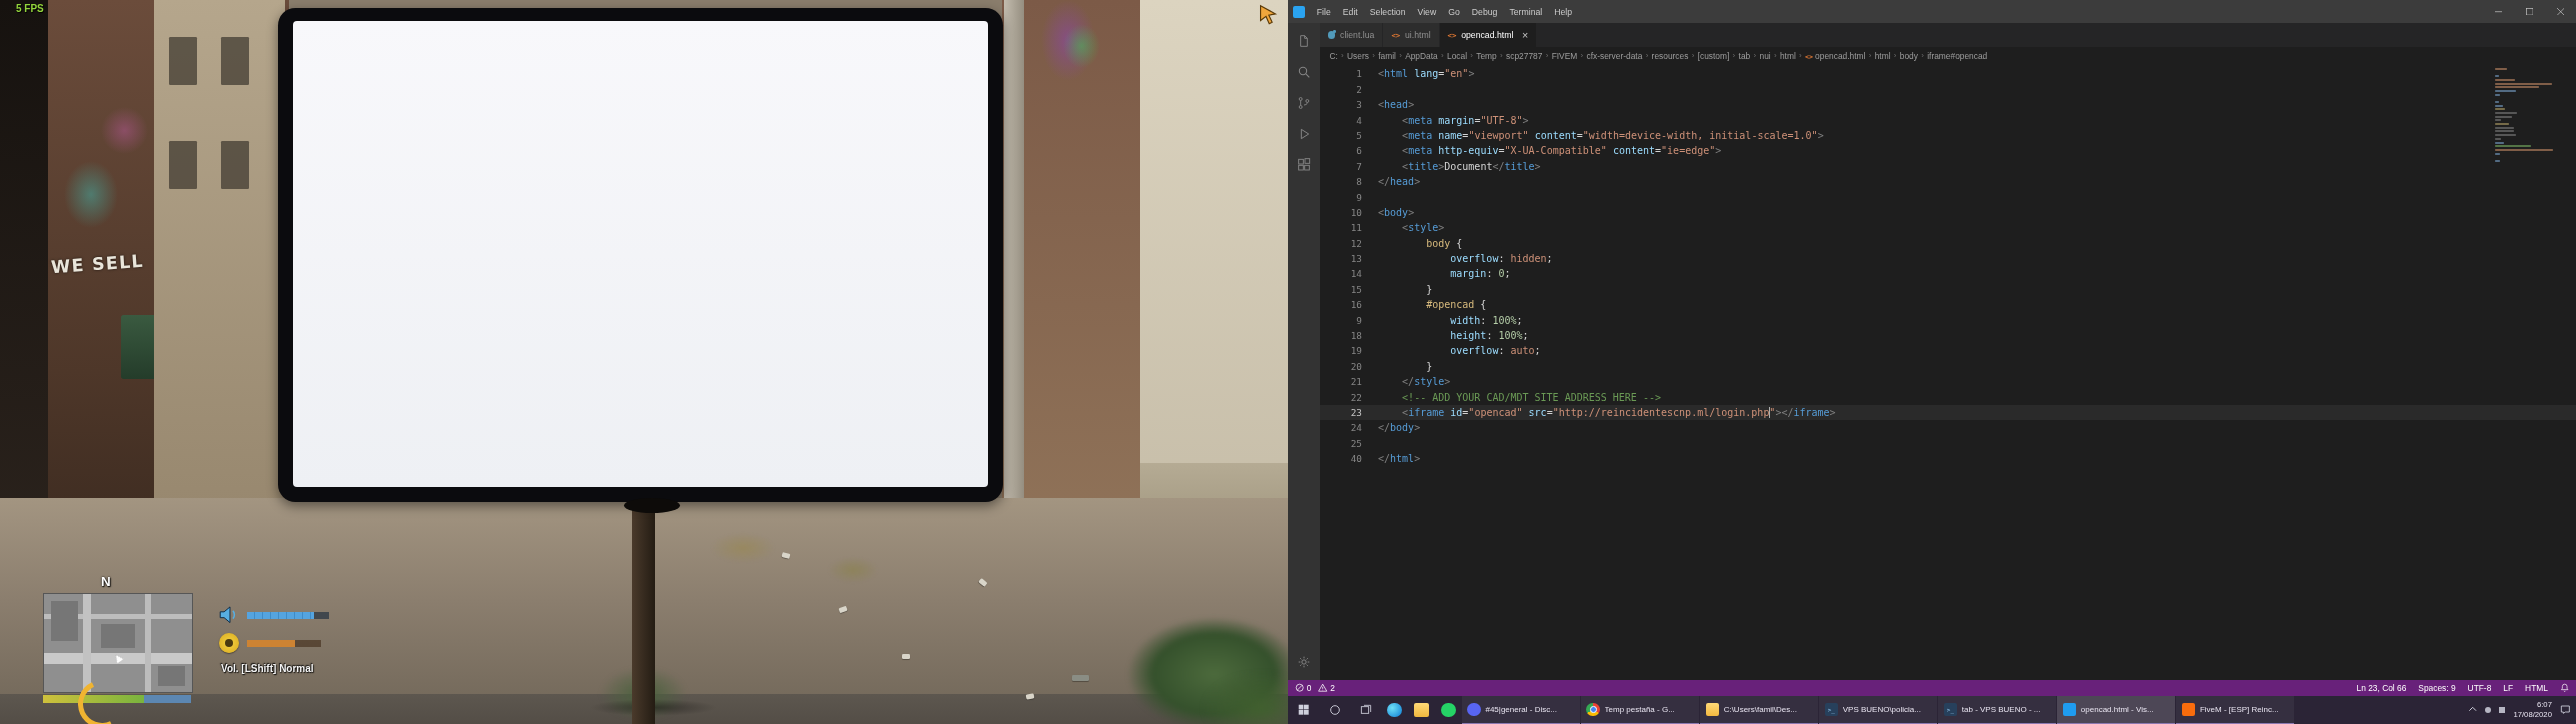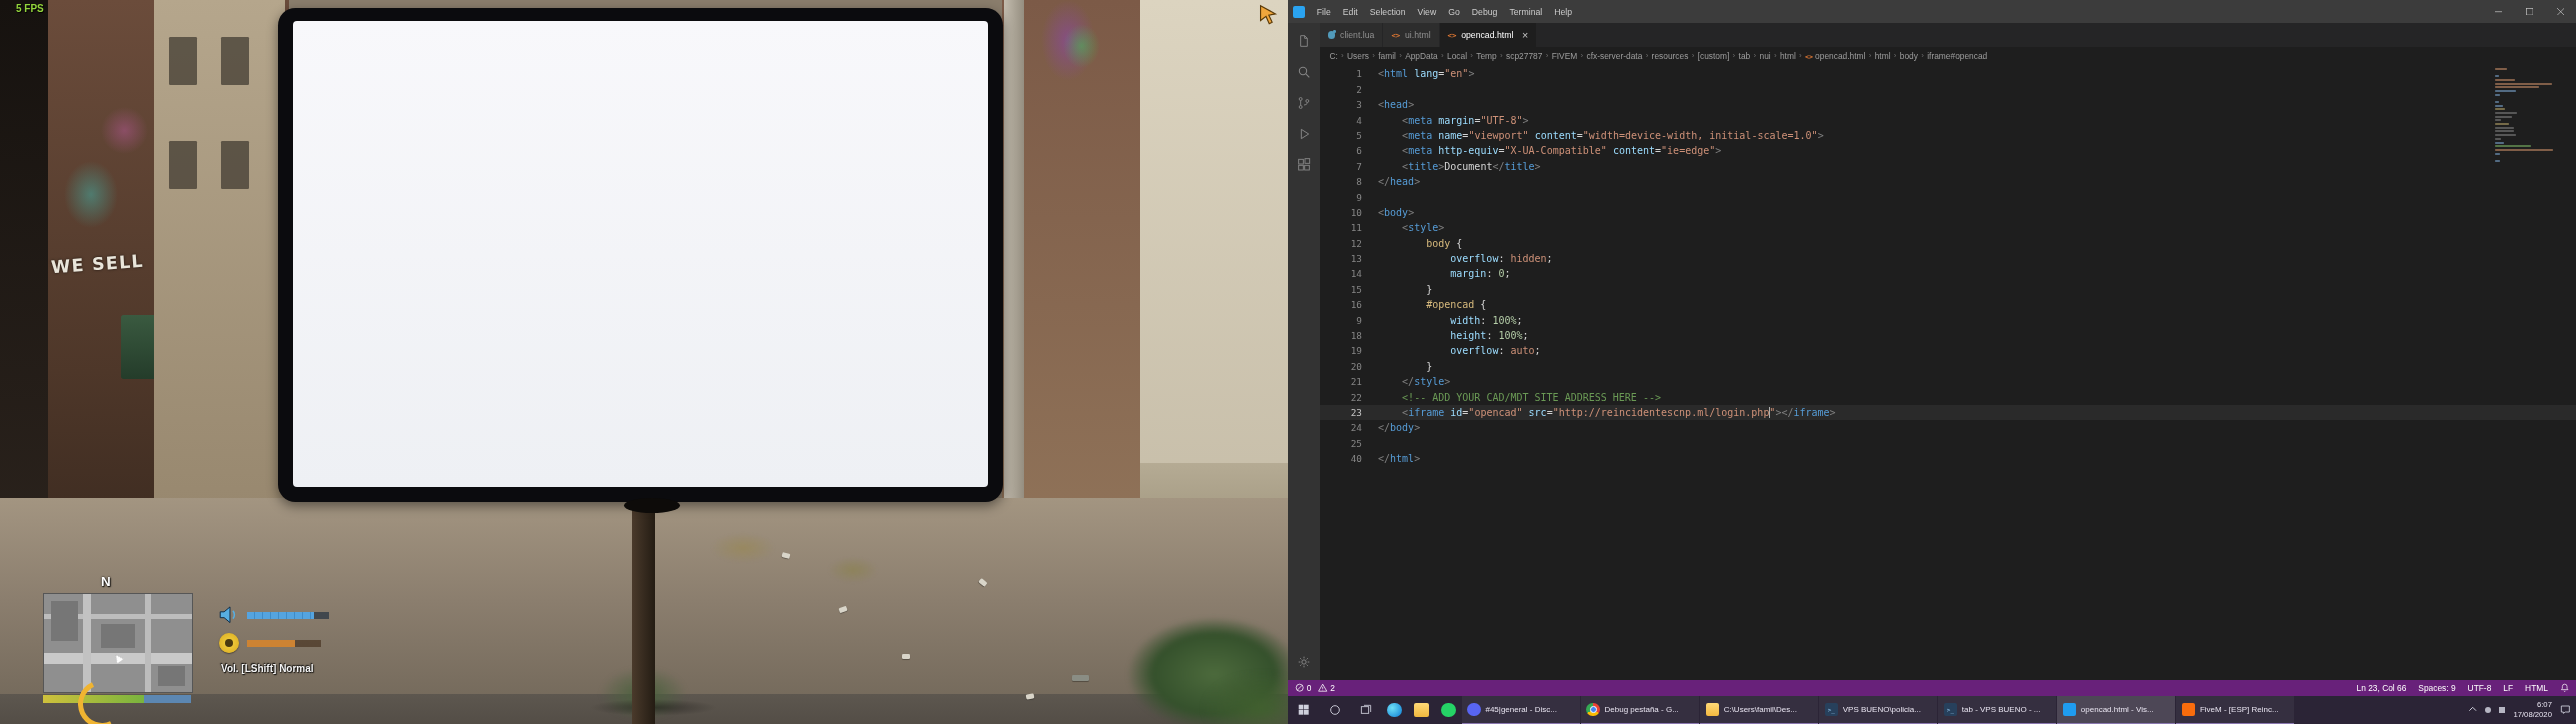--- a/index.html
+++ b/index.html
@@ -548,21 +548,21 @@
       </div>
     <div class="tb-apps">
         <div class="tb-app">
           <span class="app-icon ic-discord"></span>
           <span class="lbl">#45|general - Disc...</span>
         </div>
         <div class="tb-app">
           <span class="app-icon ic-chrome">
             <span class="chrome-dot"></span>
           </span>
-          <span class="lbl">Debug pestaña - G...</span>
+          <span class="lbl">Temp pestaña - G...</span>
         </div>
         <div class="tb-app">
           <span class="app-icon ic-explorer"></span>
           <span class="lbl">C:\Users\famil\Des...</span>
         </div>
         <div class="tb-app">
           <span class="app-icon ic-terminal">&gt;_</span>
           <span class="lbl">VPS BUENO\policia...</span>
         </div>
         <div class="tb-app">

